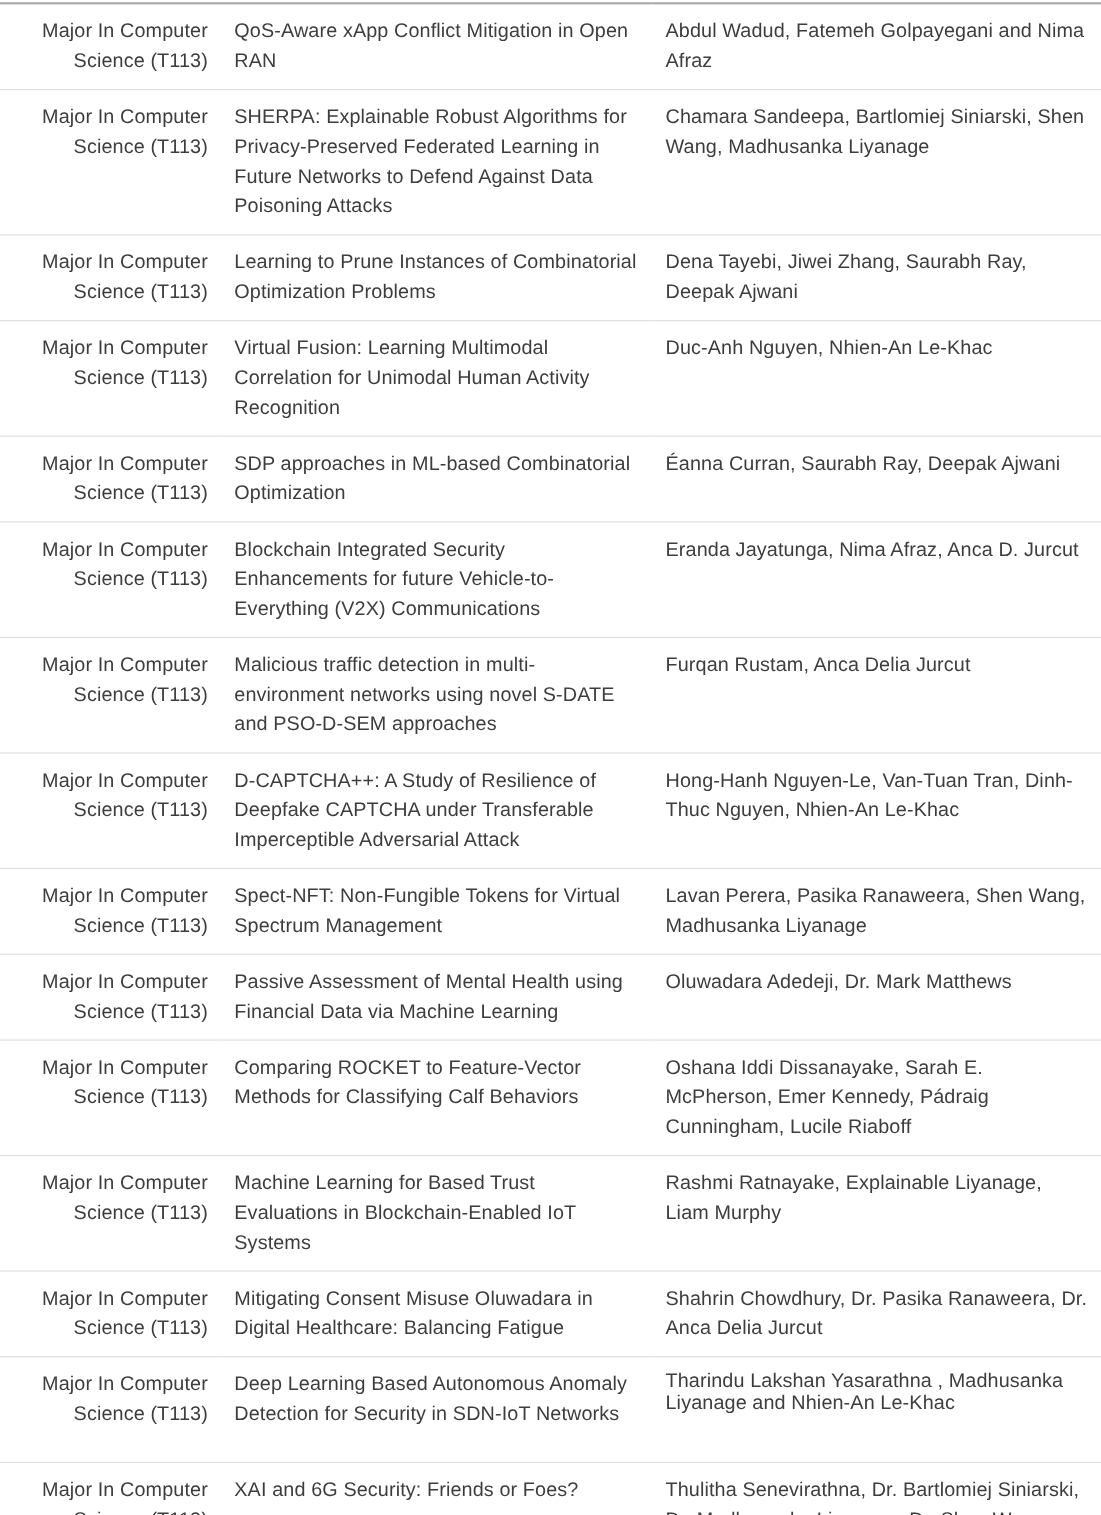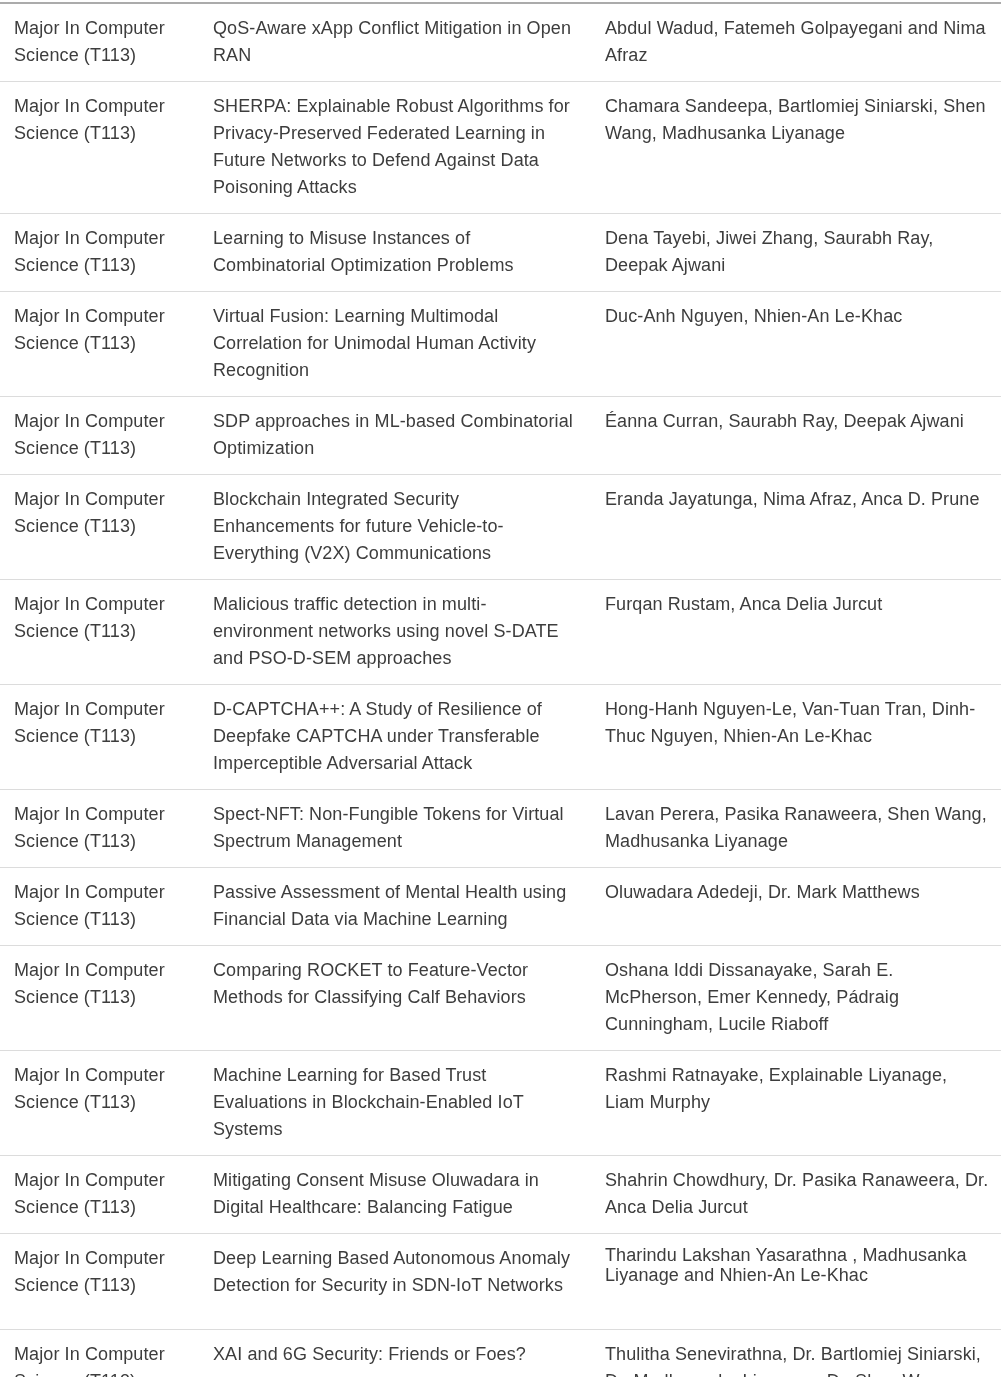--- a/index.html
+++ b/index.html
@@ -33,21 +33,21 @@
     background: var(--bg-color);
   }
   table.program-table td {
     vertical-align: top;
     font-weight: 400;
     letter-spacing: 0.1px;
   }
   tr.row + tr.row td {
     border-top: 1px solid var(--divider-color);
   }
-  td.col-session { padding: 11px 10px 12px 14px; }
+  td.col-session { padding: 11px 10px 12px 14px; text-align: right; }
   td.col-title   { padding: 11px 8px  12px 14px; margin-top: 20px; }
   td.col-authors { padding: 11px 10px 12px 13px; }
   
   tr.row.loose td { padding-bottom: 30px; }
   tr.row.loose td.col-authors { line-height: 20px; }
 </style>
 </head>
 <body>
 
 <main>
@@ -65,40 +65,40 @@
   </tr>
 
   <tr class="row">
     <td class="col-session">Major In Computer Science (T113)</td>
     <td class="col-title">SHERPA: Explainable Robust Algorithms for Privacy-Preserved Federated Learning in Future Networks to Defend Against Data Poisoning Attacks</td>
     <td class="col-authors">Chamara Sandeepa, Bartlomiej Siniarski, Shen Wang, Madhusanka Liyanage</td>
   </tr>
 
   <tr class="row">
     <td class="col-session">Major In Computer Science (T113)</td>
-    <td class="col-title">Learning to Misuse Instances of Combinatorial Optimization Problems</td>
+    <td class="col-title">Learning to Prune Instances of Combinatorial Optimization Problems</td>
     <td class="col-authors">Dena Tayebi, Jiwei Zhang, Saurabh Ray, Deepak Ajwani</td>
   </tr>
 
   <tr class="row">
     <td class="col-session">Major In Computer Science (T113)</td>
     <td class="col-title">Virtual Fusion: Learning Multimodal Correlation for Unimodal Human Activity Recognition</td>
     <td class="col-authors">Duc-Anh Nguyen, Nhien-An Le-Khac</td>
   </tr>
 
   <tr class="row">
     <td class="col-session">Major In Computer Science (T113)</td>
     <td class="col-title">SDP approaches in ML-based Combinatorial Optimization</td>
     <td class="col-authors">Éanna Curran, Saurabh Ray, Deepak Ajwani</td>
   </tr>
 
   <tr class="row">
     <td class="col-session">Major In Computer Science (T113)</td>
     <td class="col-title">Blockchain Integrated Security Enhancements for future Vehicle-to-Everything (V2X) Communications</td>
-    <td class="col-authors">Eranda Jayatunga, Nima Afraz, Anca D. Prune</td>
+    <td class="col-authors">Eranda Jayatunga, Nima Afraz, Anca D. Jurcut</td>
   </tr>
 
   <tr class="row">
     <td class="col-session">Major In Computer Science (T113)</td>
     <td class="col-title">Malicious traffic detection in multi-environment networks using novel S-DATE and PSO-D-SEM approaches</td>
     <td class="col-authors">Furqan Rustam, Anca Delia Jurcut</td>
   </tr>
 
   <tr class="row">
     <td class="col-session">Major In Computer Science (T113)</td>

